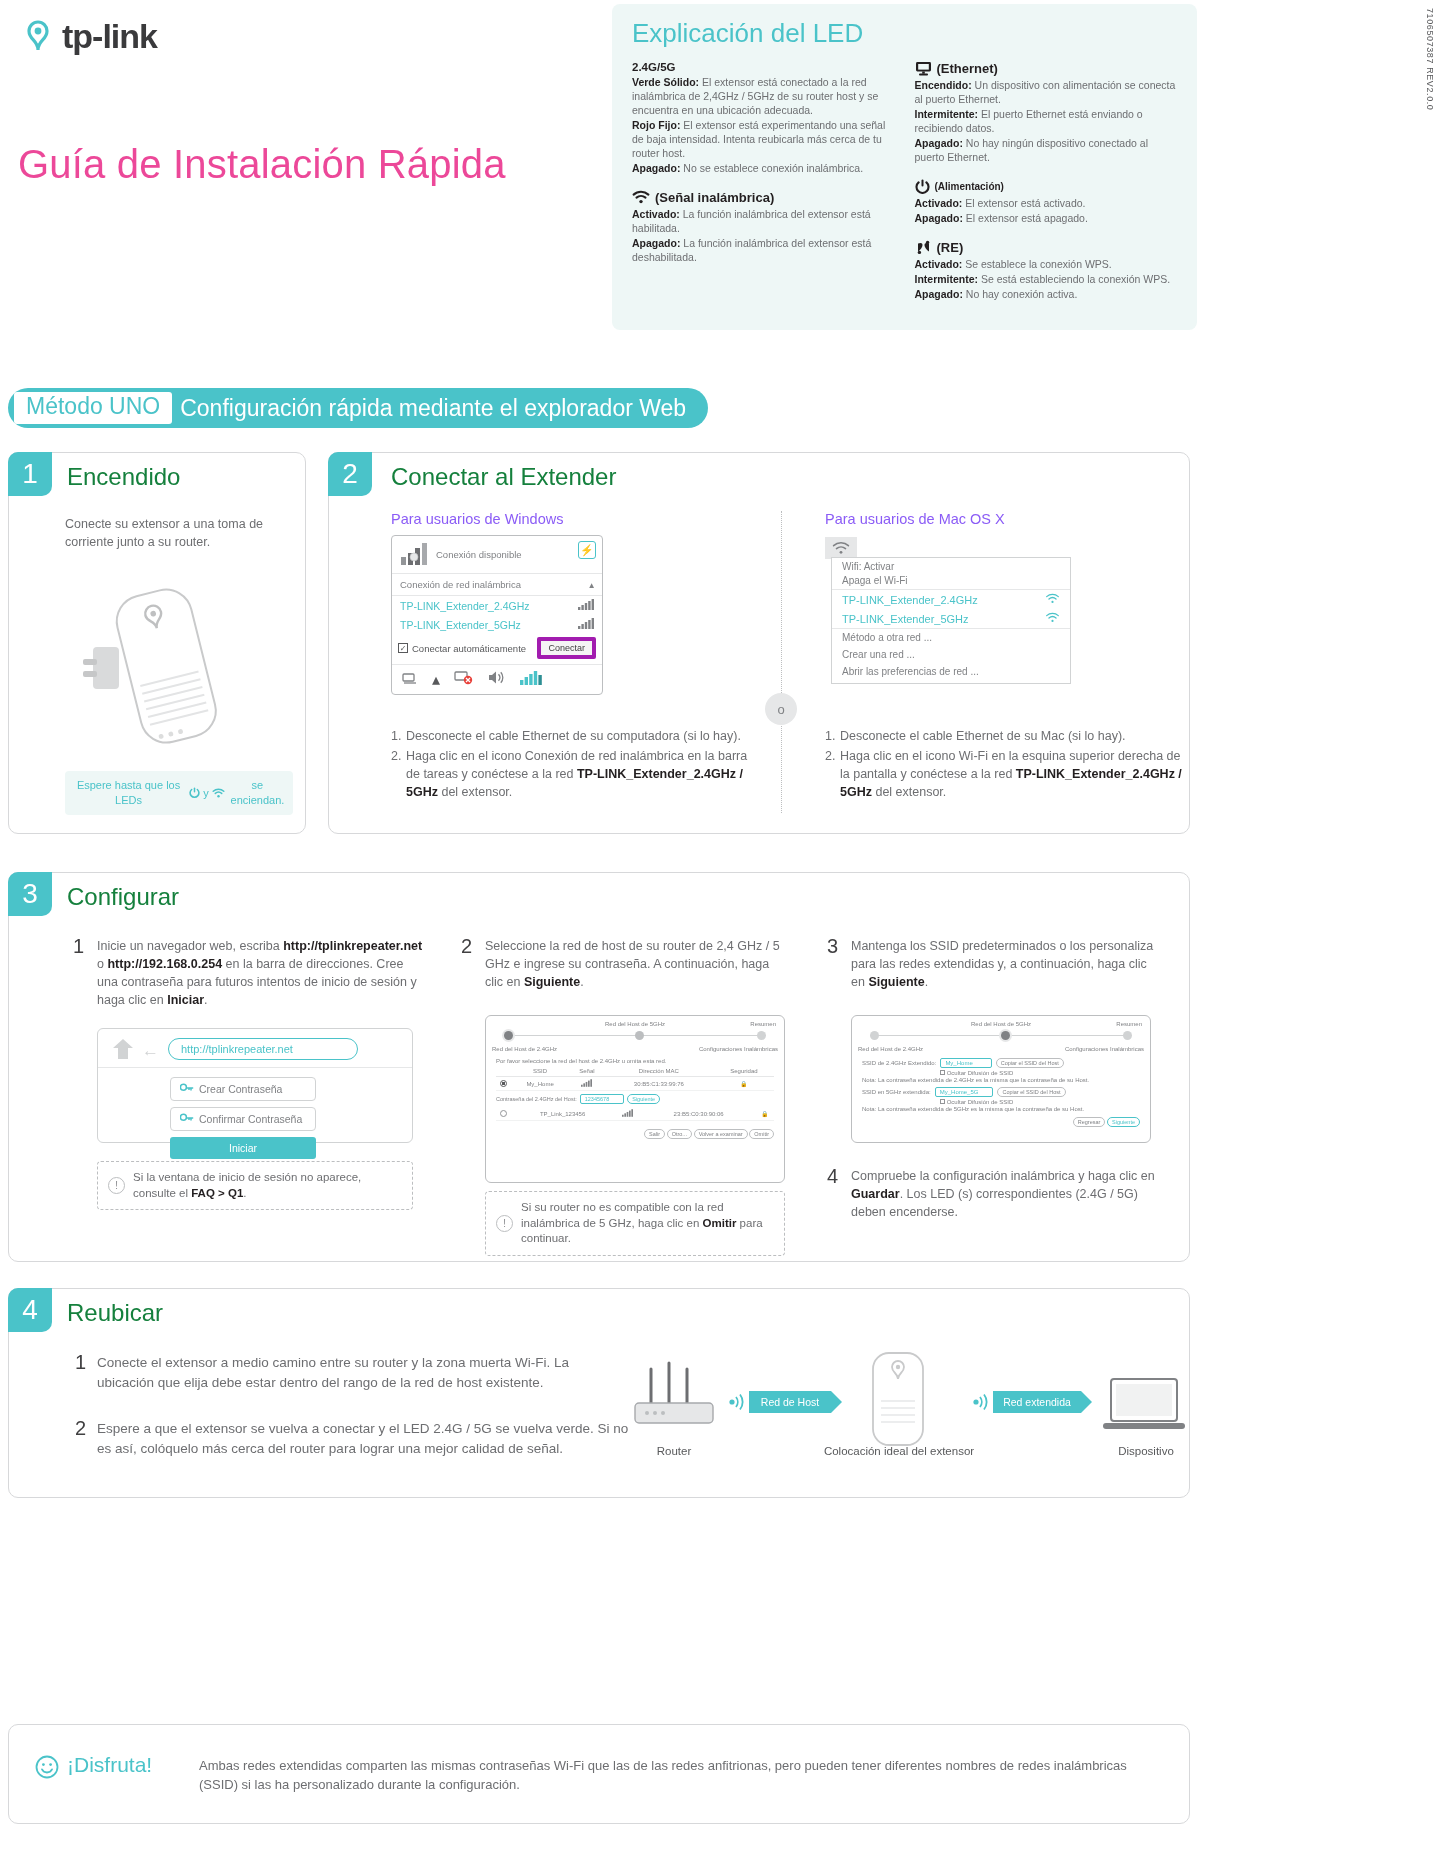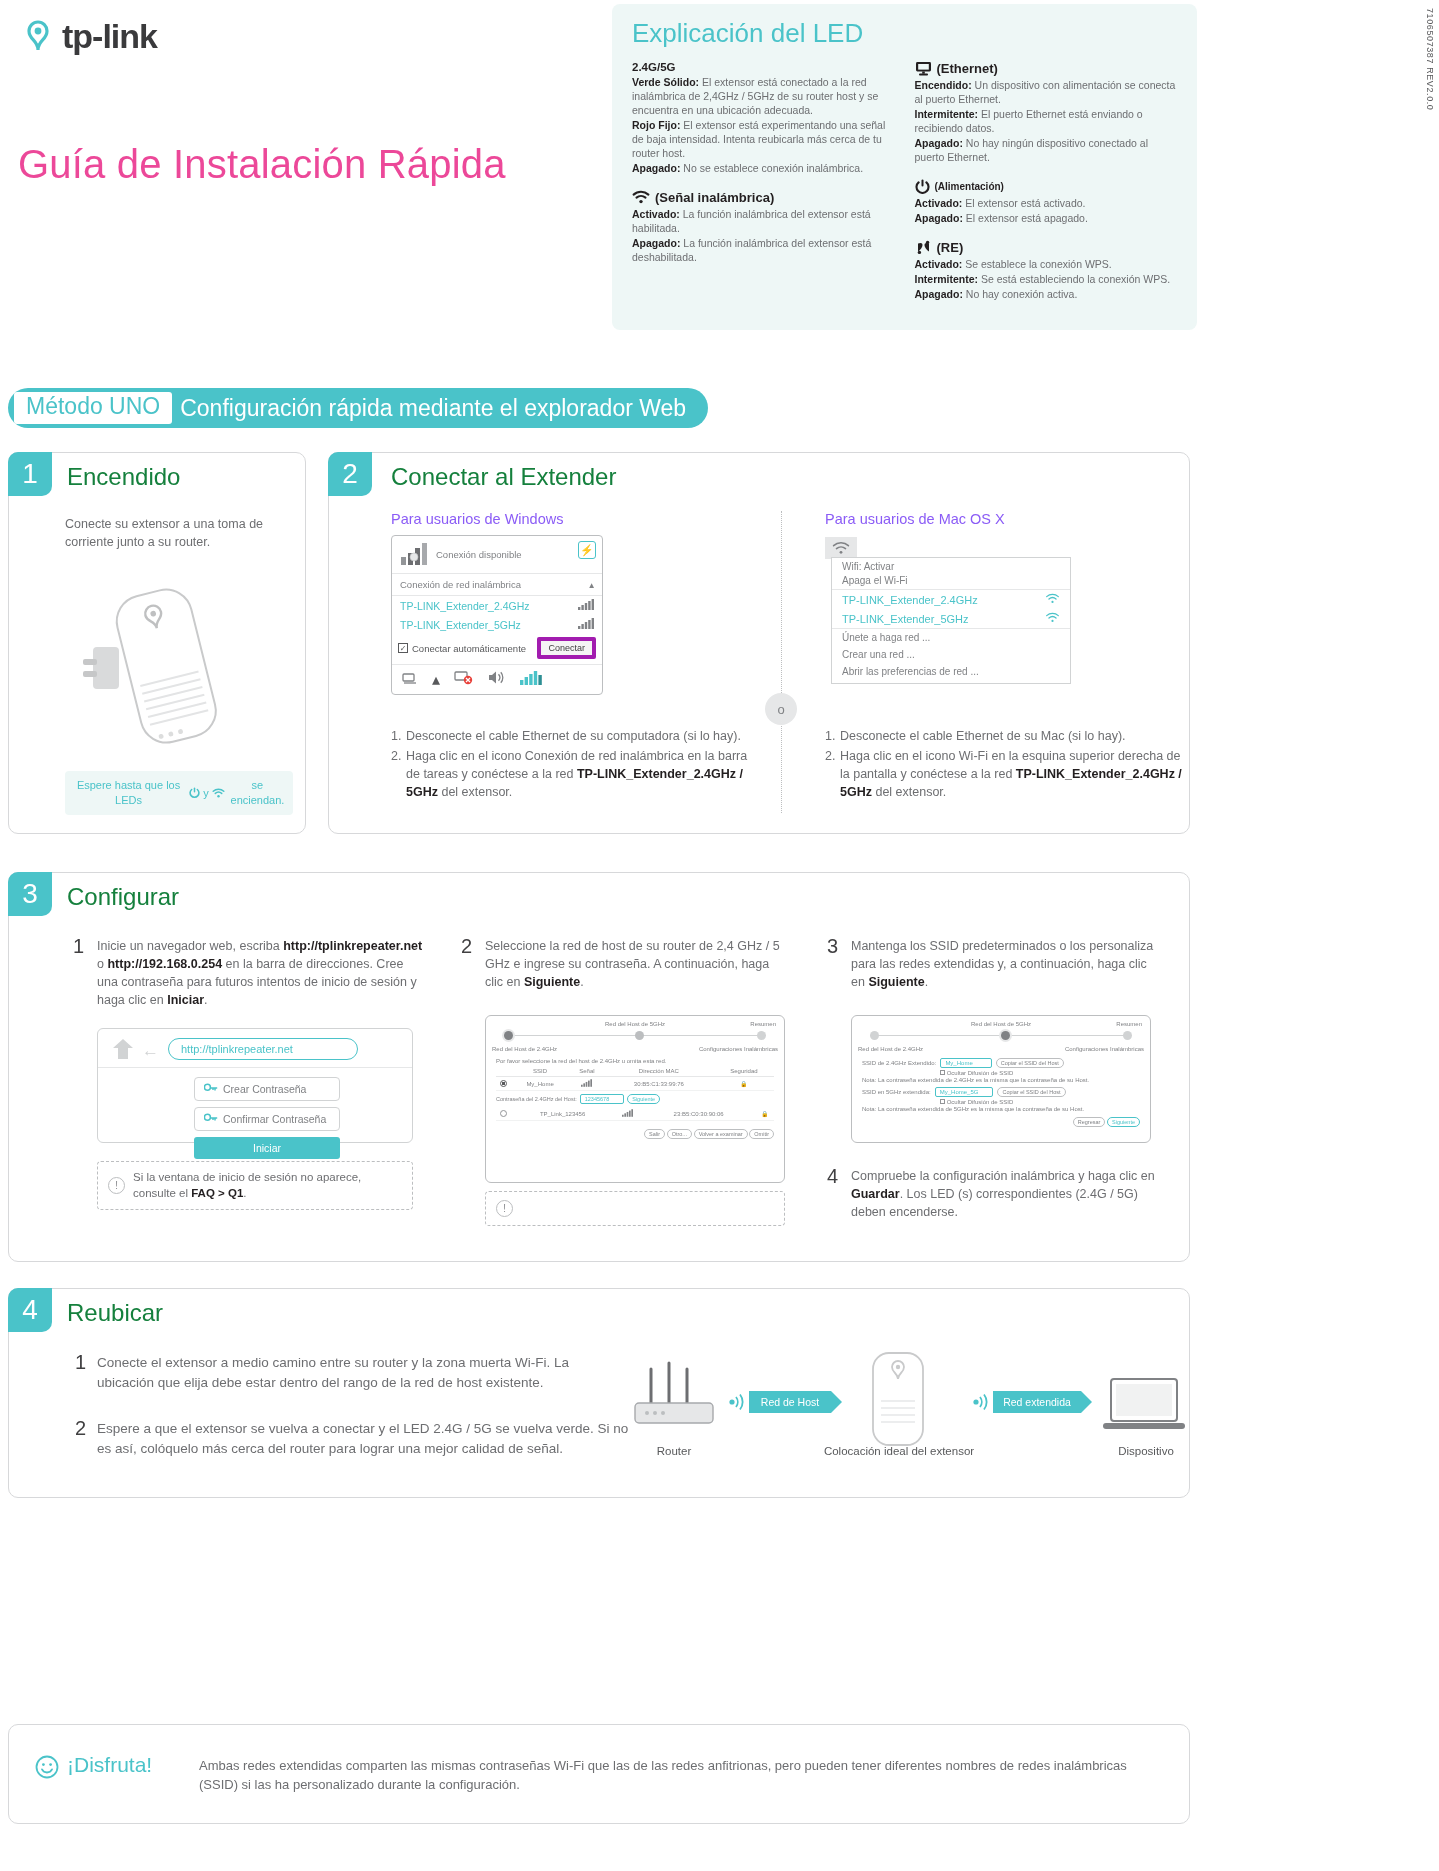--- a/index.html
+++ b/index.html
@@ -449,21 +449,21 @@
       <span>TP-LINK_Extender_5GHz</span>
       <span>
         <svg width="15" height="11" viewBox="0 0 18 14">
             <path d="M1.6 4.6a11 11 0 0 1 14.8 0" stroke="#4ac3c9" stroke-width="1.6" fill="none" stroke-linecap="round"></path>
             <path d="M4.5 7.6a7 7 0 0 1 9 0" stroke="#4ac3c9" stroke-width="1.6" fill="none" stroke-linecap="round"></path>
             <circle cx="9" cy="11.3" r="1.4" fill="#4ac3c9"></circle>
           </svg>
       </span>
     </div>
     <div class="mac-sep"></div>
-    <div class="mac-row">Únete a haga red ...</div>
+    <div class="mac-row">Método a otra red ...</div>
     <div class="mac-row">Crear una red ...</div>
     <div class="mac-row" style="padding-bottom:6px">Abrir las preferencias de red ...</div>
   </div>
 
   <div class="ol" style="left:496px;top:274px;width:358px">
     <div class="li">
       <span class="n">1.</span>
       <span>Desconecte el cable Ethernet de su Mac (si lo hay).</span>
     </div>
     <div class="li">
@@ -484,21 +484,21 @@
 
   <div id="browser">
     <div style="position:absolute;left:14px;top:8px">
       <svg width="22" height="24" viewBox="0 0 22 24">
           <path d="M11 2 L21 11 H16 V22 H6 V11 H1 Z" fill="#d1d3d4"></path>
         </svg>
     </div>
     <div style="position:absolute;left:44px;top:12px;color:#d1d3d4;font-size:17px">←</div>
     <div id="urlbar">http://tplinkrepeater.net</div>
     <div style="position:absolute;left:0;right:0;top:38px;border-top:1px solid #e6e7e8"></div>
-    <div style="position:absolute;left:96px;top:48px">
+    <div style="position:absolute;left:72px;top:48px">
       <div class="pw-field">
         <span>
           <svg width="14" height="11" viewBox="0 0 14 11">
               <circle cx="3.4" cy="4.2" r="3" fill="none" stroke="#4ac3c9" stroke-width="1.5"></circle>
               <path d="M6.2 4.9h7M11 4.9v2.6M9 4.9v2" stroke="#4ac3c9" stroke-width="1.5" fill="none"></path>
             </svg>
         </span>
         <span>Crear Contraseña</span>
       </div>
       <div class="pw-field">
@@ -589,20 +589,21 @@
         <span class="minibtn">Salir</span>
         <span class="minibtn">Otro...</span>
         <span class="minibtn">Volver a examinar</span>
         <span class="minibtn">Omitir</span>
       </div>
     </div>
   </div>
 
   <div class="note-dashed" style="left:476px;top:318px;width:300px">
     <span class="excl">!</span>
+    <span><span>Si su router no es compatible con la red inalámbrica de 5 GHz, haga clic en </span><b>Omitir</b><span> para continuar.</span></span>
   </div>
 
   <div class="s3num" style="left:818px;top:62px">3</div>
   <div class="s3txt" style="left:842px;top:64px;width:308px">
     <span>Mantenga los SSID predeterminados o los personaliza para las redes extendidas y, a continuación, haga clic en </span><b>Siguiente</b><span>.</span>
   </div>
 
   <div class="uimock" style="left:842px;top:142px;width:300px;height:128px">
     <div class="wiz-top">Red del Host de 5GHz</div>
     <div class="wiz-track">

